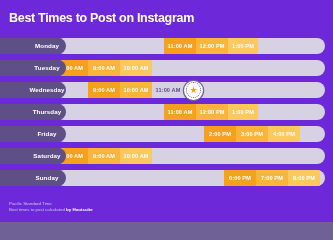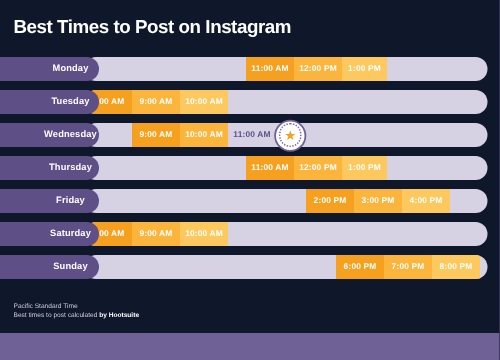--- a/index.html
+++ b/index.html
@@ -11,21 +11,21 @@
     height: 222px;
     overflow: hidden;
     background: #6f6095;
     font-family: "Liberation Sans", sans-serif;
     -webkit-font-smoothing: antialiased;
   }
   .infographic {
     position: relative;
     width: 333px;
     height: 222px;
-    background: #0f172a;
+    background: #6d28d9;
     box-sizing: border-box;
   }
   .title {
     position: absolute;
     left: 9px;
     top: 11px;
     font-size: 12.5px;
     font-weight: bold;
     color: #ffffff;
     letter-spacing: -0.3px;

